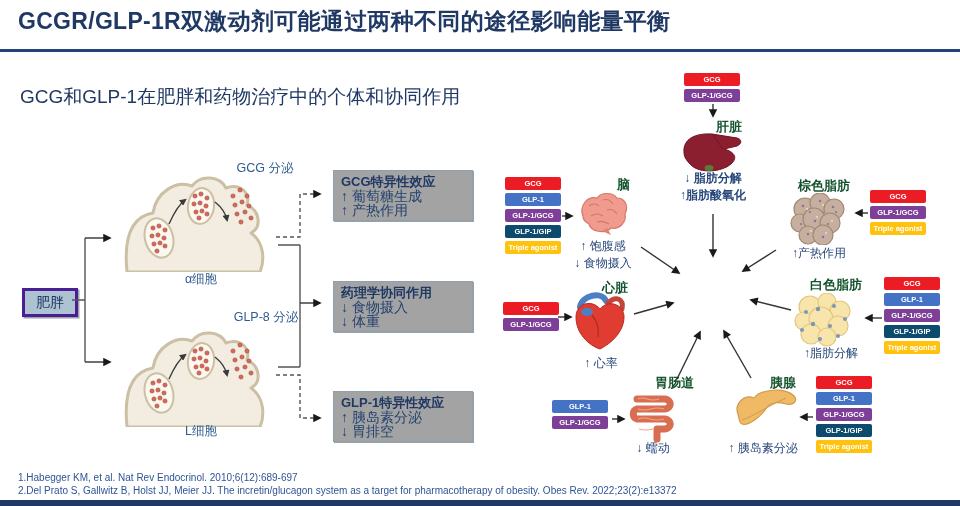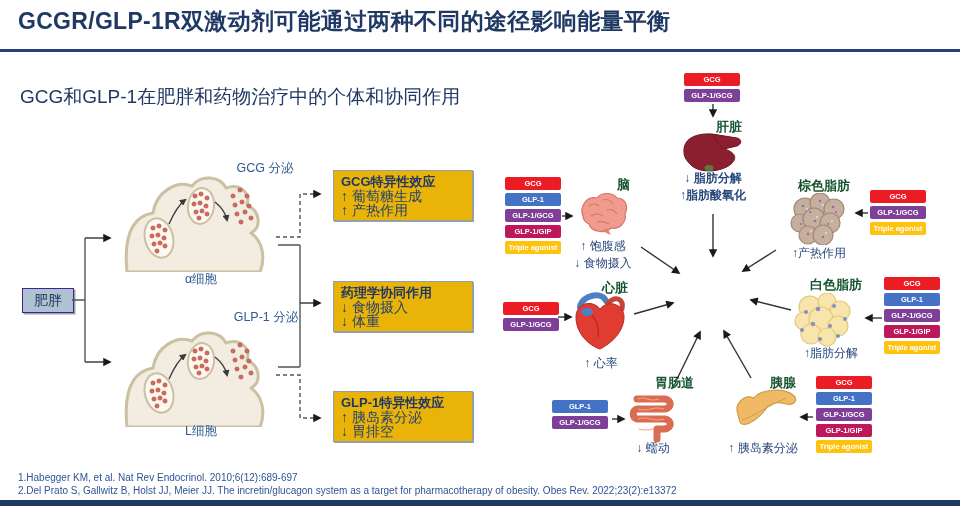--- a/index.html
+++ b/index.html
@@ -2,33 +2,33 @@
 <html><head>
 <meta charset="utf-8">
 <style>
   html,body{margin:0;padding:0;background:#fff;}
   .slide{position:relative;width:960px;height:506px;background:#fff;overflow:hidden;
          font-family:"Liberation Sans",sans-serif;}
   .abs{position:absolute;}
   .title{left:18px;top:6px;font-size:23px;font-weight:bold;color:#1F3864;letter-spacing:.3px;}
   .rule{left:0;top:49px;width:960px;height:3px;background:#24427C;}
   .subtitle{left:20px;top:84px;font-size:19px;color:#1F3864;}
-  .obesity{left:22px;top:288px;width:50px;height:23px;background:#AEC3D1;border:1px solid #4c1d95;
+  .obesity{left:22px;top:288px;width:50px;height:23px;background:#AEC3D1;border:3px solid #4c1d95;
            box-shadow:1.5px 1.5px 0 #9AA4AB;color:#1F3864;font-size:14px;
            display:flex;align-items:center;justify-content:center;}
   .cell-label{font-size:12.5px;color:#2E5C8F;text-align:center;}
-  .effect-box{left:333px;width:140px;background:#eab308;border:1px solid #8FA0AC;
+  .effect-box{left:333px;width:140px;background:#a3a3a3;border:1px solid #8FA0AC;
               box-shadow:1px 1px 0 #97A2AA;padding:3px 7px;box-sizing:border-box;}
   .eb-title{font-size:13px;font-weight:bold;color:#1F3864;line-height:15px;}
   .eb-item{font-size:14px;color:#24436F;line-height:14px;}
   .stack{position:absolute;}
   .chip{display:block;width:56px;height:13px;line-height:13px;margin-bottom:3px;border-radius:2px;
         color:#fff;font-size:7.5px;font-weight:bold;text-align:center;white-space:nowrap;}
   .c-gcg{background:#EC1C24;} .c-glp1{background:#4472C4;} .c-dual{background:#7D3F98;}
-  .c-gip{background:#be185d;} .c-triple{background:#FFC20E;}
+  .c-gip{background:#0c4a6e;} .c-triple{background:#FFC20E;}
   .organ-name{font-size:13px;font-weight:bold;color:#14532d;text-align:right;}
   .fx{font-size:12px;color:#27477A;text-align:center;line-height:17px;}
   .circle{left:679px;top:263px;width:66px;height:66px;border:1.6px solid #222;border-radius:50%;
           background:#fff;display:flex;align-items:center;justify-content:center;
           font-size:14px;color:#2A4B80;z-index:4;}
   .refs{left:18px;top:471px;font-size:10px;color:#2F5496;line-height:13px;}
   .botbar{left:0;top:500px;width:960px;height:6px;background:#1F3864;}
   .overlay{left:0;top:0;pointer-events:none;z-index:6;}
   .hiddefs{position:absolute;width:0;height:0;}
 </style>
@@ -97,21 +97,21 @@
   <div class="abs subtitle">GCG和GLP-1在肥胖和药物治疗中的个体和协同作用</div>
 
   <div class="abs obesity">肥胖</div>
 
   <div class="abs cell-label" style="left:222px;top:160px;width:86px;">GCG 分泌</div>
   <svg class="abs" style="left:118px;top:172px;" width="162" height="100" viewBox="0 0 160 100">
       <use href="#cell"></use>
     </svg>
   <div class="abs cell-label" style="left:170px;top:271px;width:62px;">α细胞</div>
 
-  <div class="abs cell-label" style="left:220px;top:309px;width:92px;">GLP-1 分泌</div>
+  <div class="abs cell-label" style="left:220px;top:309px;width:92px;">GLP-8 分泌</div>
   <svg class="abs" style="left:118px;top:327px;" width="162" height="100" viewBox="0 0 160 100">
       <use href="#cell"></use>
     </svg>
   <div class="abs cell-label" style="left:170px;top:423px;width:62px;">L细胞</div>
 
   <div class="abs effect-box" style="top:170px;">
     <div class="eb-title">GCG特异性效应</div>
     <div class="eb-item">↑ 葡萄糖生成</div>
     <div class="eb-item">↑ 产热作用</div>
   </div>

